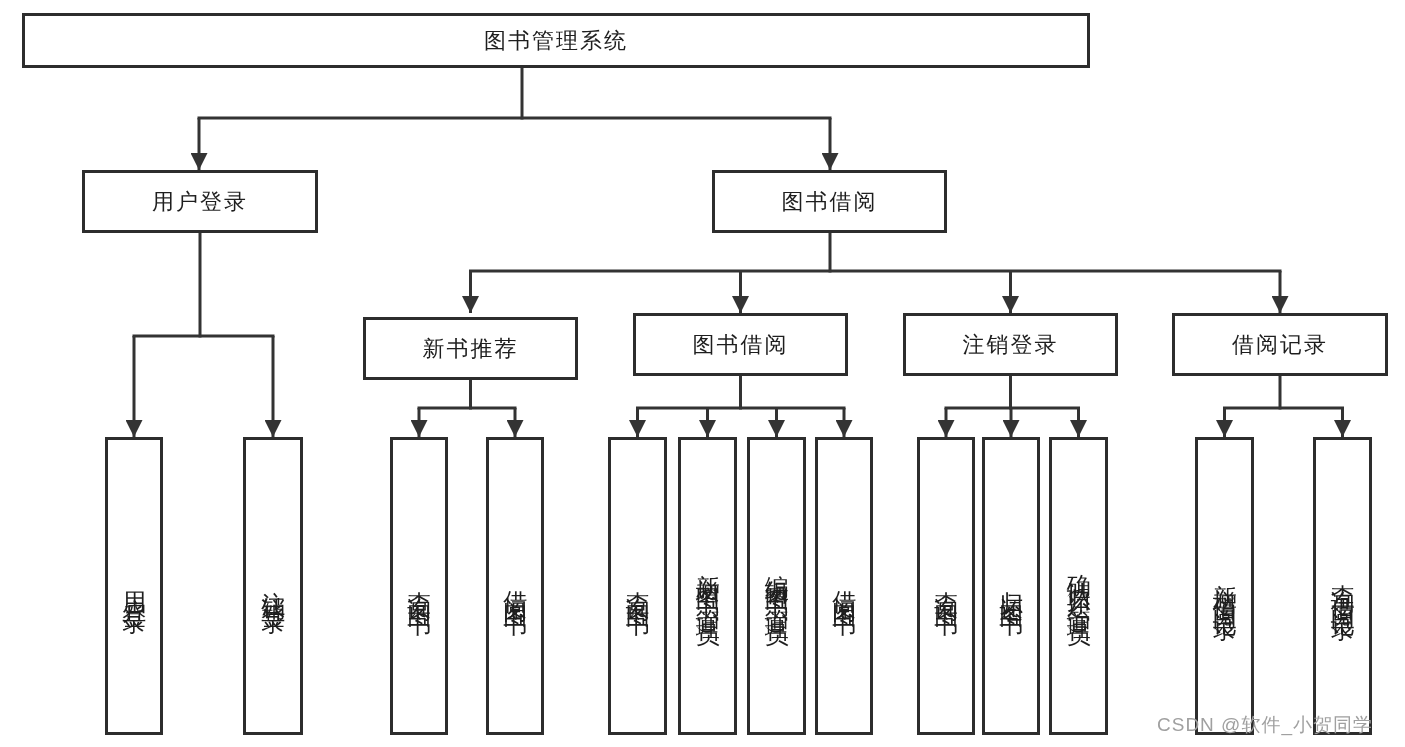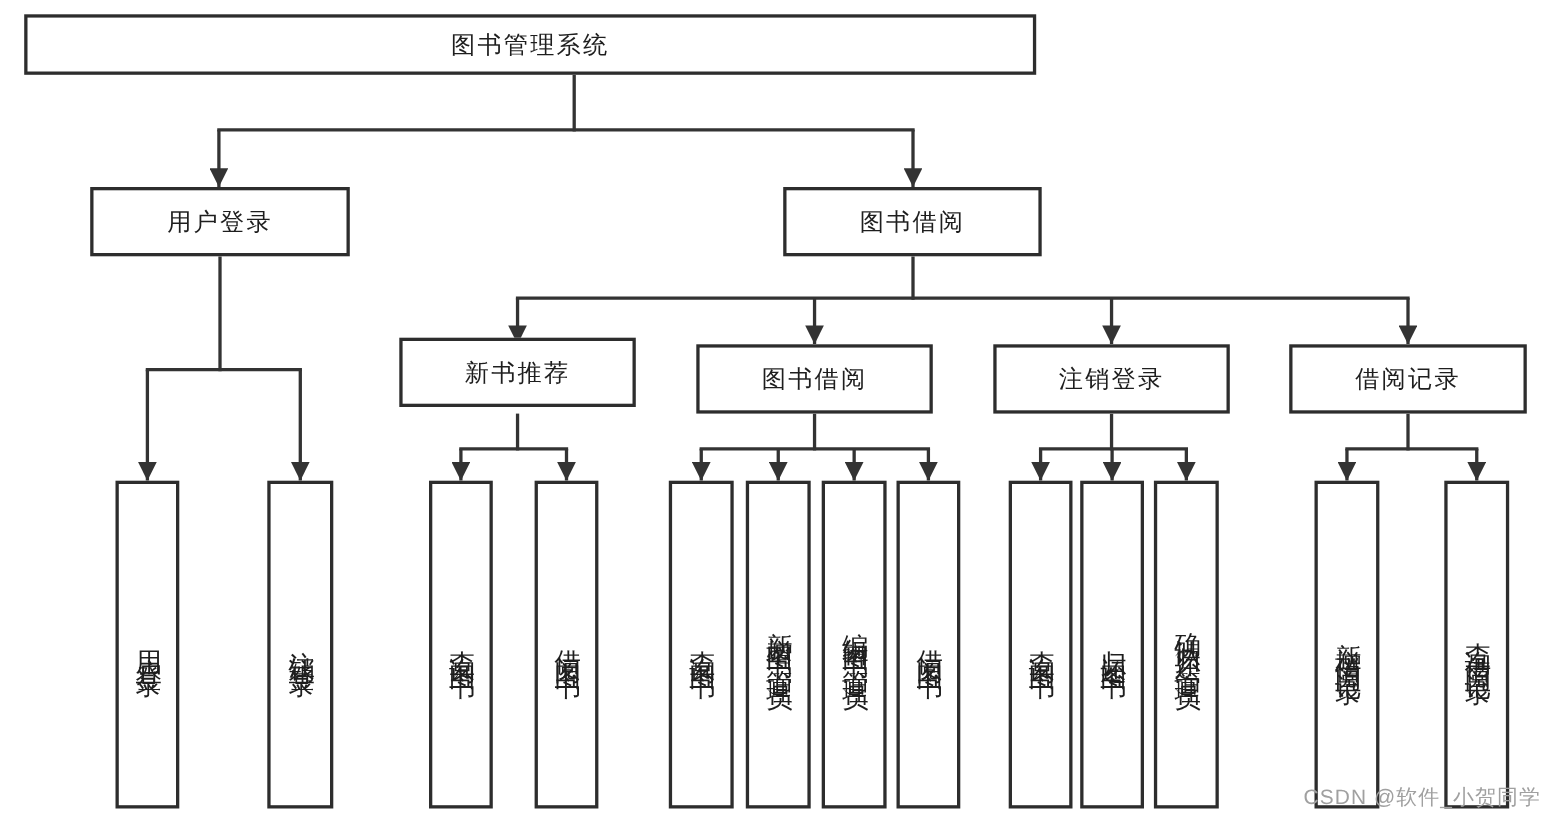--- a/index.html
+++ b/index.html
@@ -13,21 +13,21 @@
     border:3px solid #2d2d2d;display:flex;align-items:center;justify-content:center;
     z-index:2;
   }
   .hbox{font-size:22px;letter-spacing:2px;white-space:nowrap;}
   .vbox{
     top:437px;height:298px;font-size:24px;letter-spacing:7px;
     writing-mode:vertical-rl;text-orientation:mixed;line-height:1.1;
   }
   .watermark{
     position:absolute;left:1157px;top:712px;z-index:3;
-    font-size:19px;letter-spacing:1px;color:#a0a0a0;white-space:nowrap;margin-left:28px;
+    font-size:19px;letter-spacing:1px;color:#a0a0a0;white-space:nowrap;
   }
 </style>
 </head>
 <body>
 
 <div id="stage">
 
   <svg id="wires" viewBox="0 0 1405 747" xmlns="http://www.w3.org/2000/svg">
     <defs>
       <marker id="ah" viewBox="0 0 12 12" refX="12" refY="6" markerWidth="25" markerHeight="17" markerUnits="userSpaceOnUse" orient="auto">
@@ -71,26 +71,26 @@
       <line x1="1011" y1="408" x2="1011" y2="437" marker-end="url(#ah)"></line>
       <line x1="1078.5" y1="408" x2="1078.5" y2="437" marker-end="url(#ah)"></line>
 
       <line x1="1280" y1="376" x2="1280" y2="409.5"></line>
       <line x1="1223" y1="408" x2="1344" y2="408"></line>
       <line x1="1224.5" y1="408" x2="1224.5" y2="437" marker-end="url(#ah)"></line>
       <line x1="1342.5" y1="408" x2="1342.5" y2="437" marker-end="url(#ah)"></line>
     </g>
   </svg>
 
-  <div class="node hbox" style="left:22px;top:13px;width:920px;height:55px">图书管理系统</div>
+  <div class="node hbox" style="left:22px;top:13px;width:1068px;height:55px">图书管理系统</div>
 
   <div class="node hbox" style="left:82px;top:170px;width:236px;height:63px">用户登录</div>
   <div class="node hbox" style="left:712px;top:170px;width:235px;height:63px">图书借阅</div>
 
-  <div class="node hbox" style="left:363px;top:307px;width:215px;height:63px">新书推荐</div>
+  <div class="node hbox" style="left:363px;top:317px;width:215px;height:63px">新书推荐</div>
   <div class="node hbox" style="left:633px;top:313px;width:215px;height:63px">图书借阅</div>
   <div class="node hbox" style="left:903px;top:313px;width:215px;height:63px">注销登录</div>
   <div class="node hbox" style="left:1172px;top:313px;width:216px;height:63px">借阅记录</div>
 
   <div class="node vbox" style="left:105px;width:58px">用户登录</div>
   <div class="node vbox" style="left:243px;width:60px">注销登录</div>
 
   <div class="node vbox" style="left:390px;width:58px">查询图书</div>
   <div class="node vbox" style="left:486px;width:58px">借阅图书</div>
 

